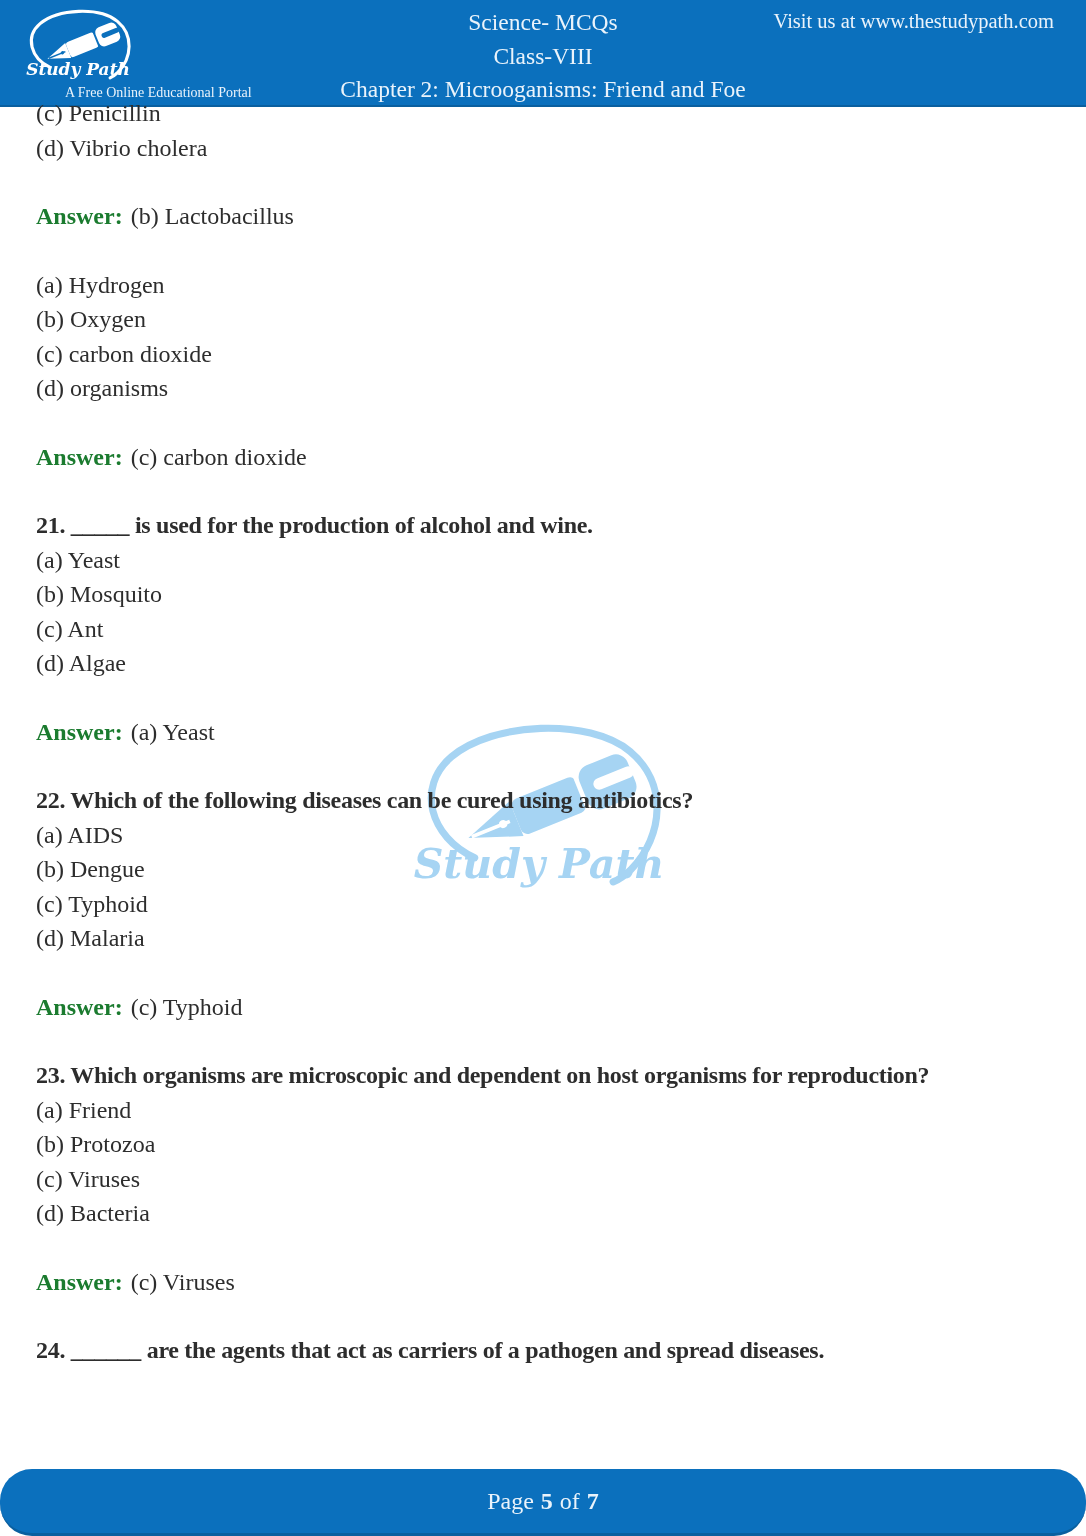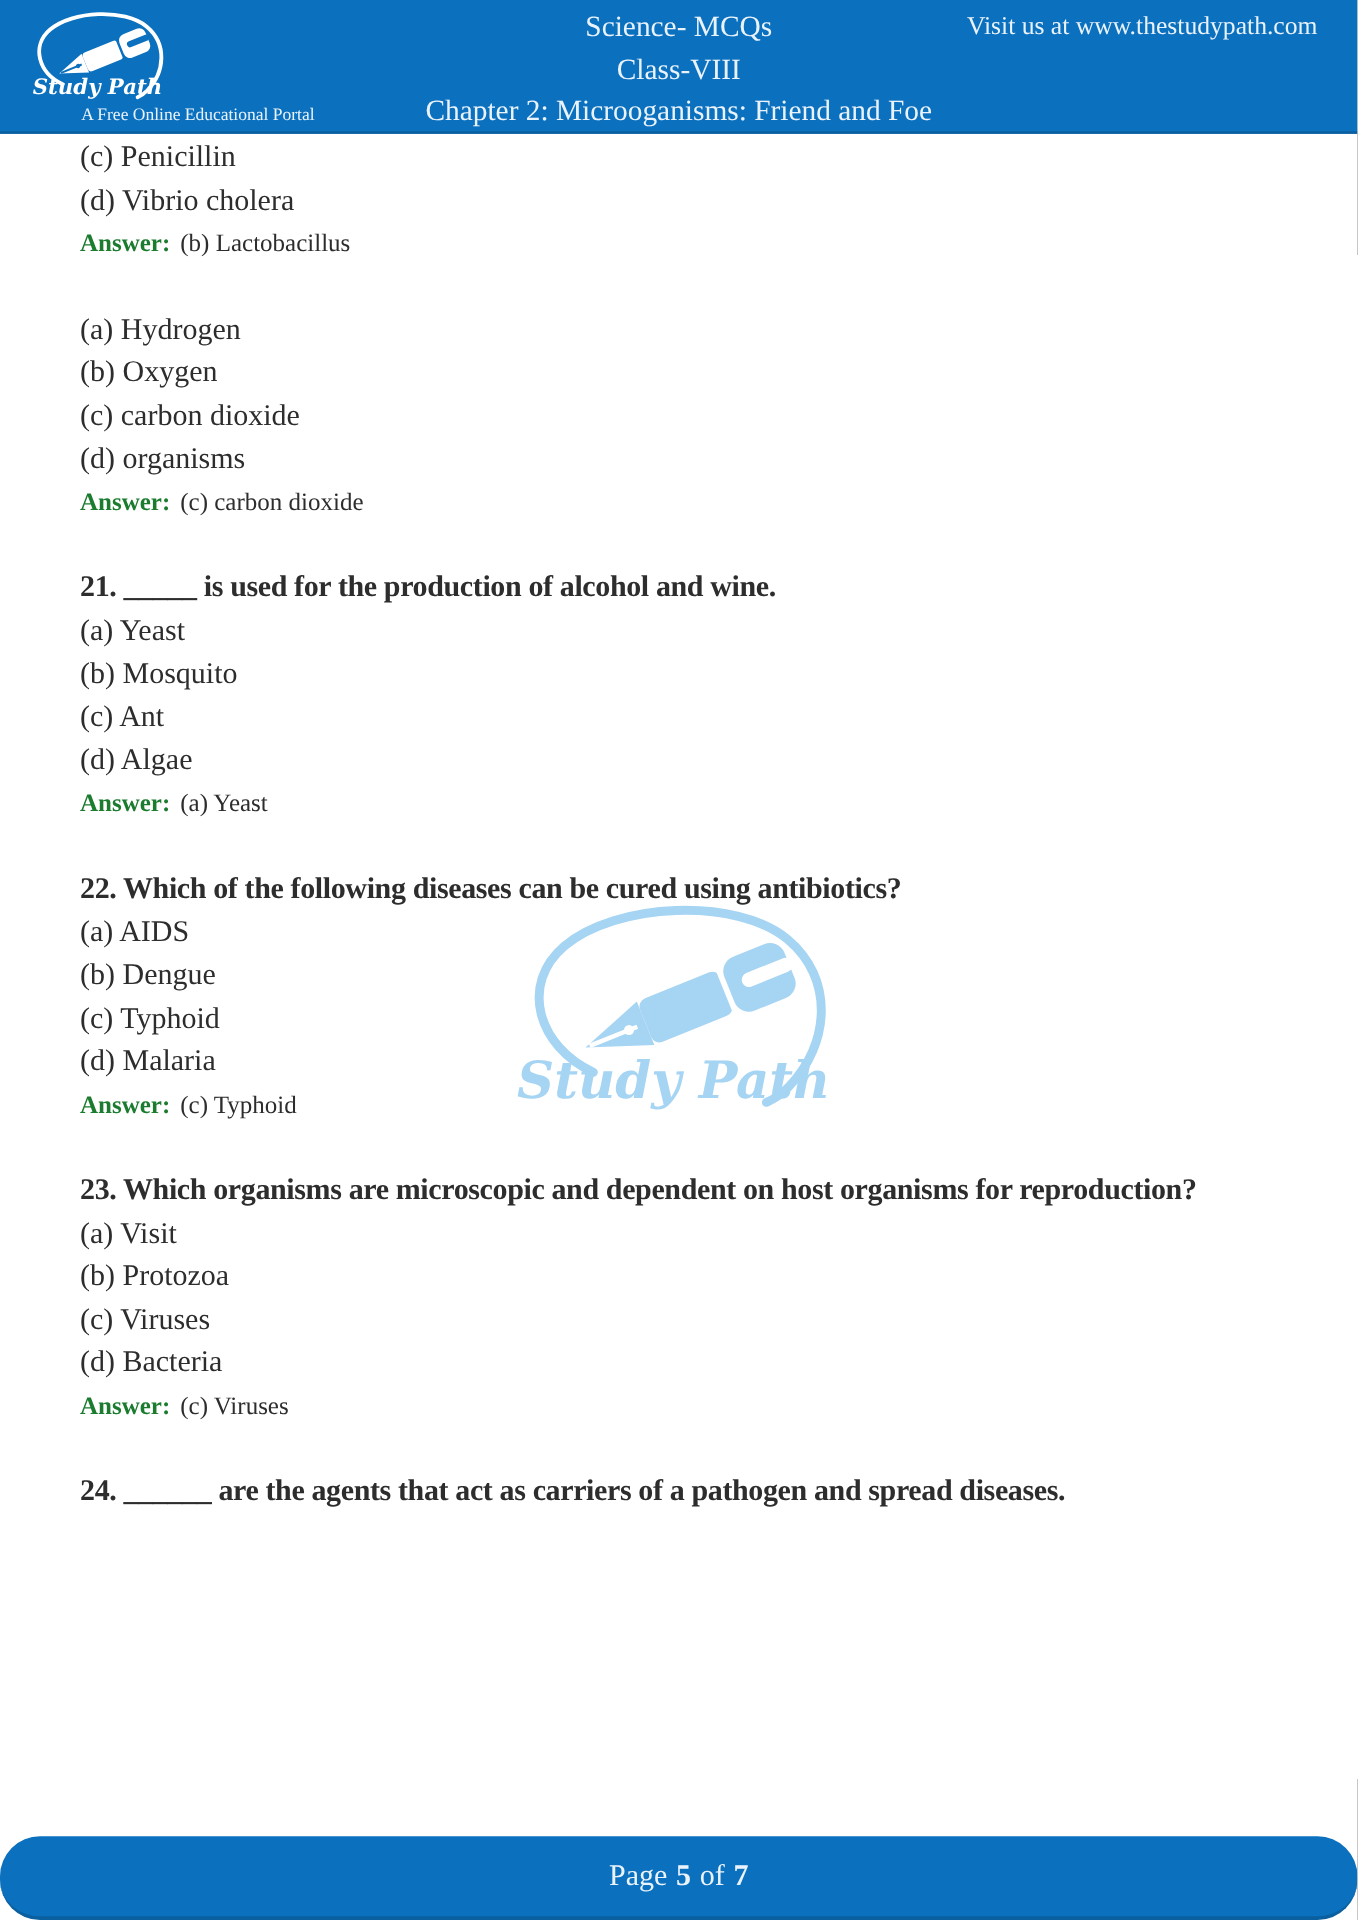--- a/index.html
+++ b/index.html
@@ -45,28 +45,28 @@
   }
 
   
   .watermark{
     position:absolute;left:405px;top:712px;width:268px;height:179px;
     z-index:0;pointer-events:none;
   }
 
   
   .content{
-    position:absolute;left:0;top:106px;width:100%;
-    padding:3px 60px 0 64px;
+    position:absolute;left:0;top:93px;width:100%;
+    padding:3px 60px 0 36px;
     z-index:1;
   }
   .content .inner{max-width:920px;}
   .line{font-size:24px;line-height:34.5px;}
   .q-line{font-weight:bold;letter-spacing:-0.3px;}
-  .answer-row{font-size:20px;line-height:34.5px;}
+  .answer-row{margin-top:34px;font-size:24px;line-height:34.5px;}
   .ans-label{color:var(--green);font-weight:bold;}
   .ans-value{margin-left:8px;}
   .qblock{margin-top:34px;}
 
   
   .footer{
     position:absolute;left:0;bottom:0;width:100%;height:67px;
     background:var(--blue);
     border-bottom:3px solid var(--blue-dark);
     display:flex;align-items:center;justify-content:center;
@@ -168,21 +168,21 @@
         <div class="line">(b) Dengue</div>
         <div class="line">(c) Typhoid</div>
         <div class="line">(d) Malaria</div>
         <div class="answer-row">
           <span class="ans-label">Answer:</span><span class="ans-value">(c) Typhoid</span>
         </div>
       </div>
 
       <div class="qblock">
         <div class="line q-line">23. Which organisms are microscopic and dependent on host organisms for reproduction?</div>
-        <div class="line">(a) Visit</div>
+        <div class="line">(a) Friend</div>
         <div class="line">(b) Protozoa</div>
         <div class="line">(c) Viruses</div>
         <div class="line">(d) Bacteria</div>
         <div class="answer-row">
           <span class="ans-label">Answer:</span><span class="ans-value">(c) Viruses</span>
         </div>
       </div>
 
       <div class="qblock">
         <div class="line q-line">24. ______ are the agents that act as carriers of a pathogen and spread diseases.</div>

